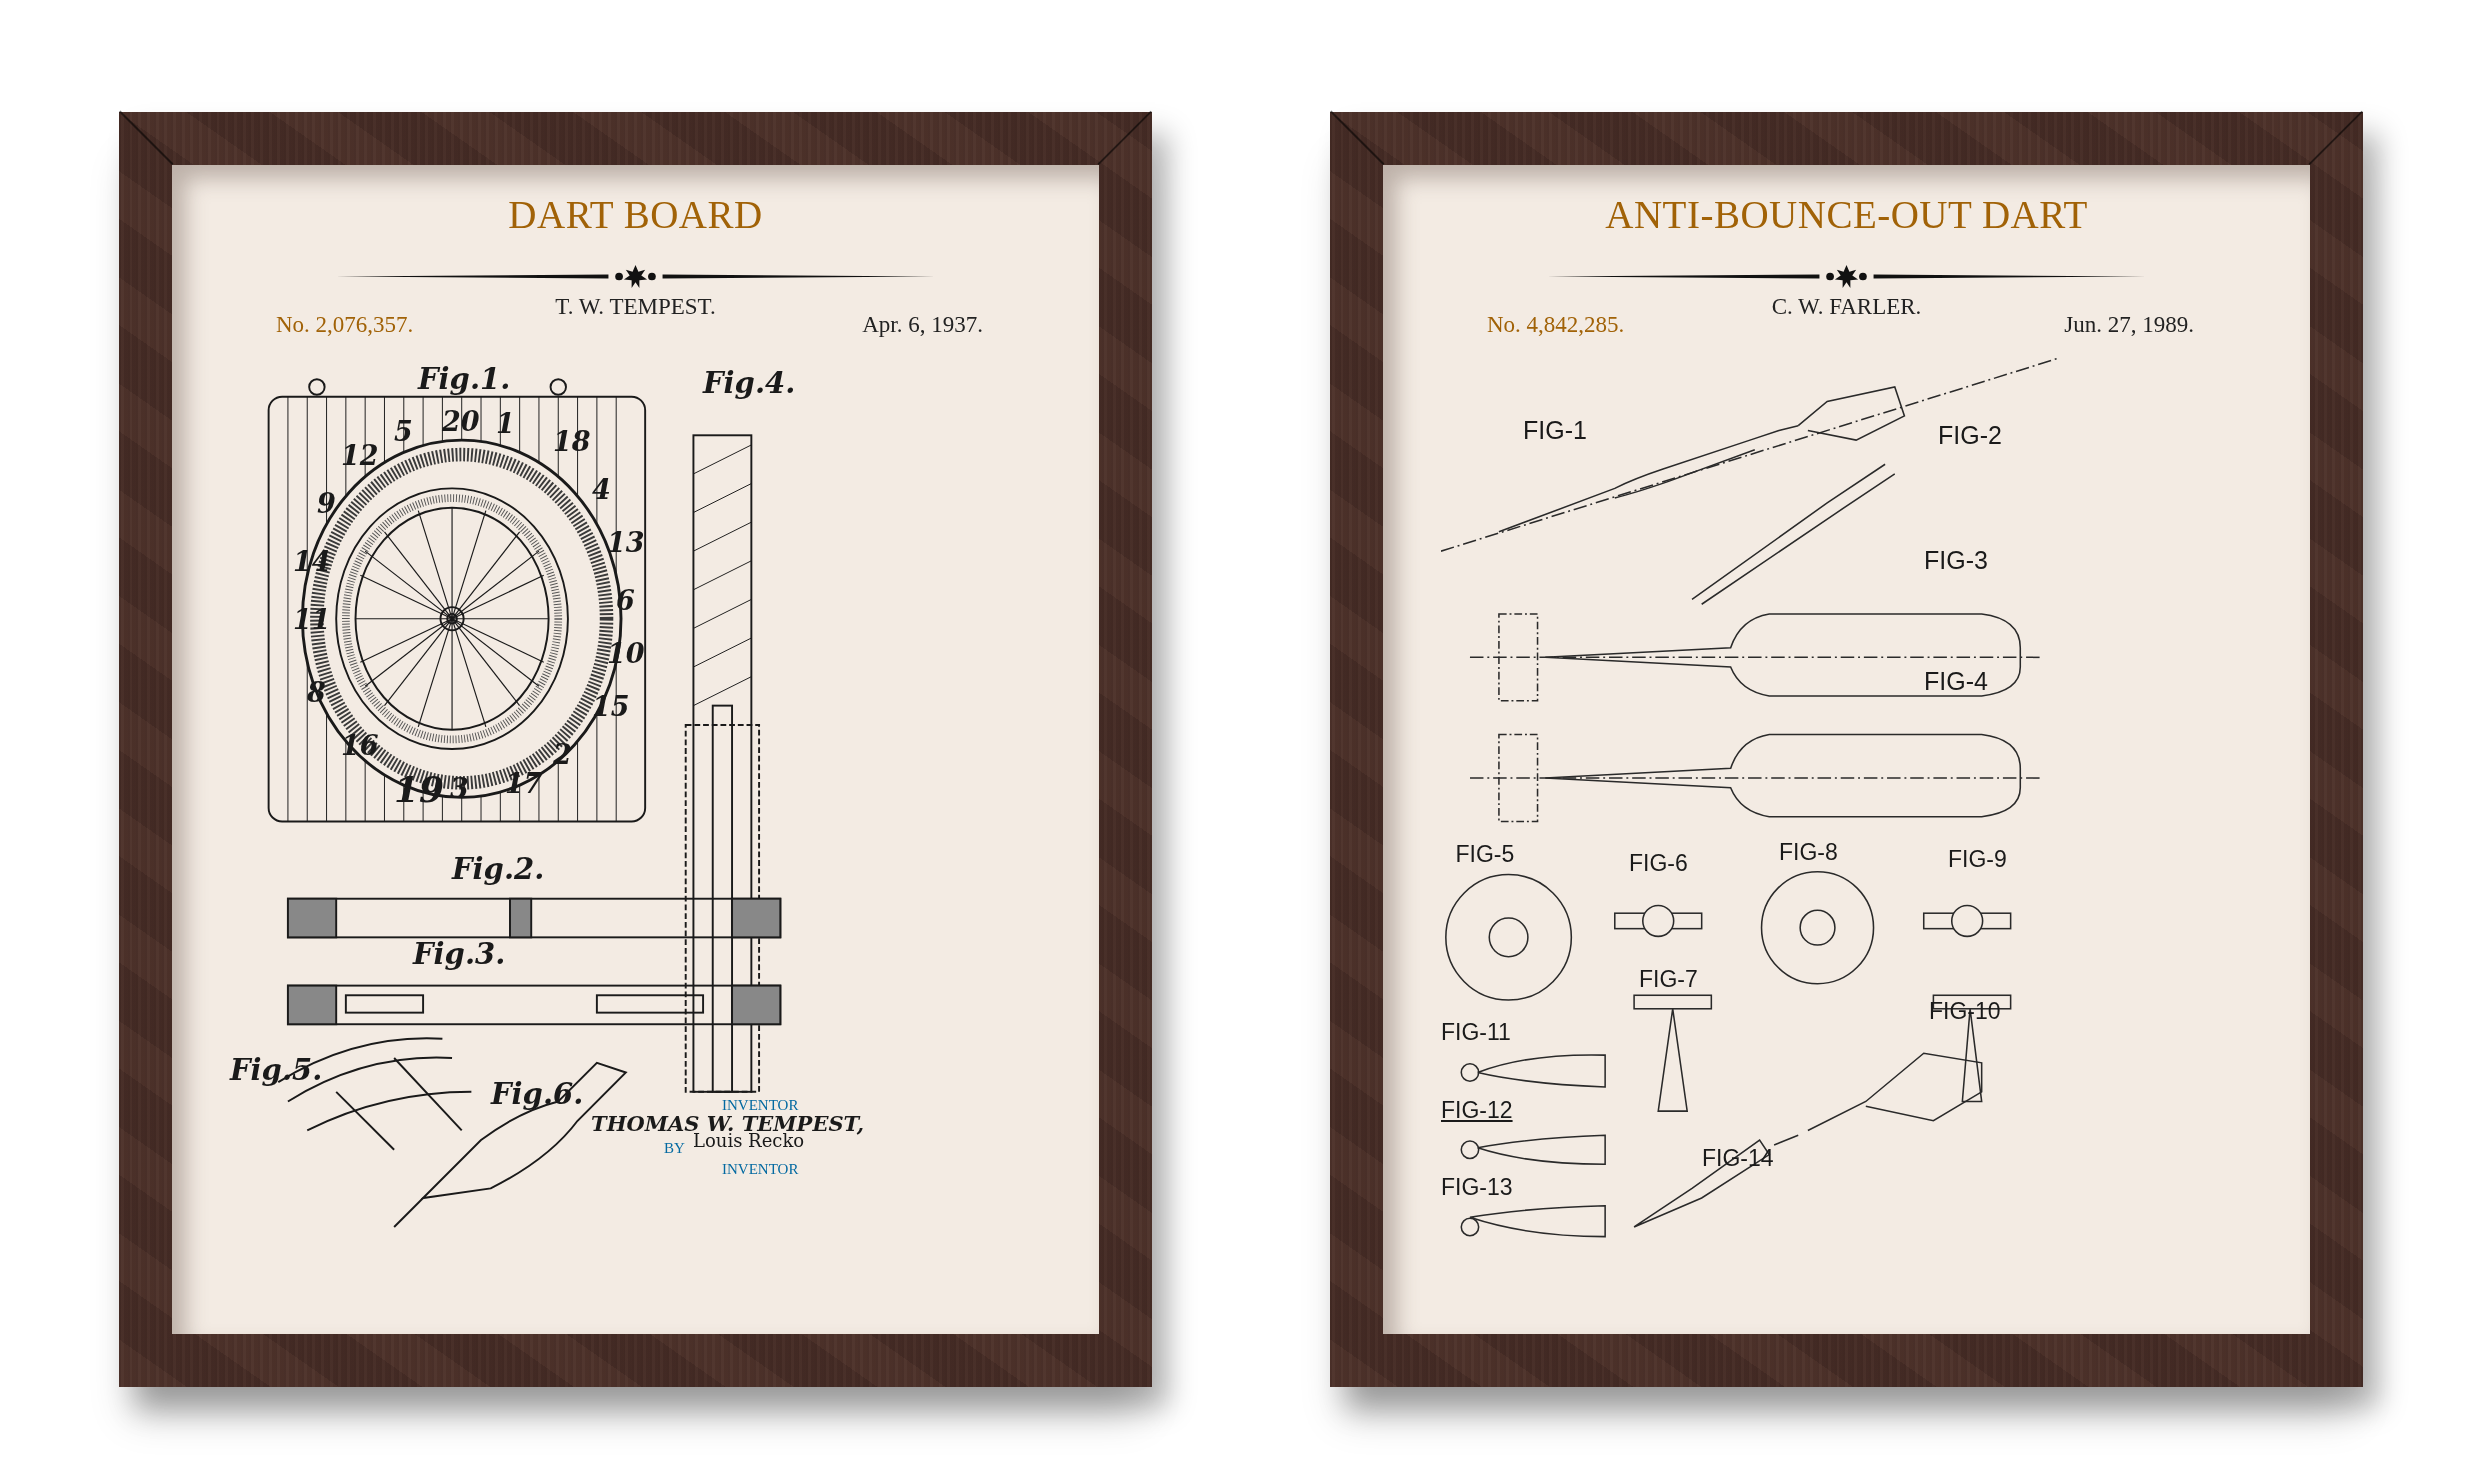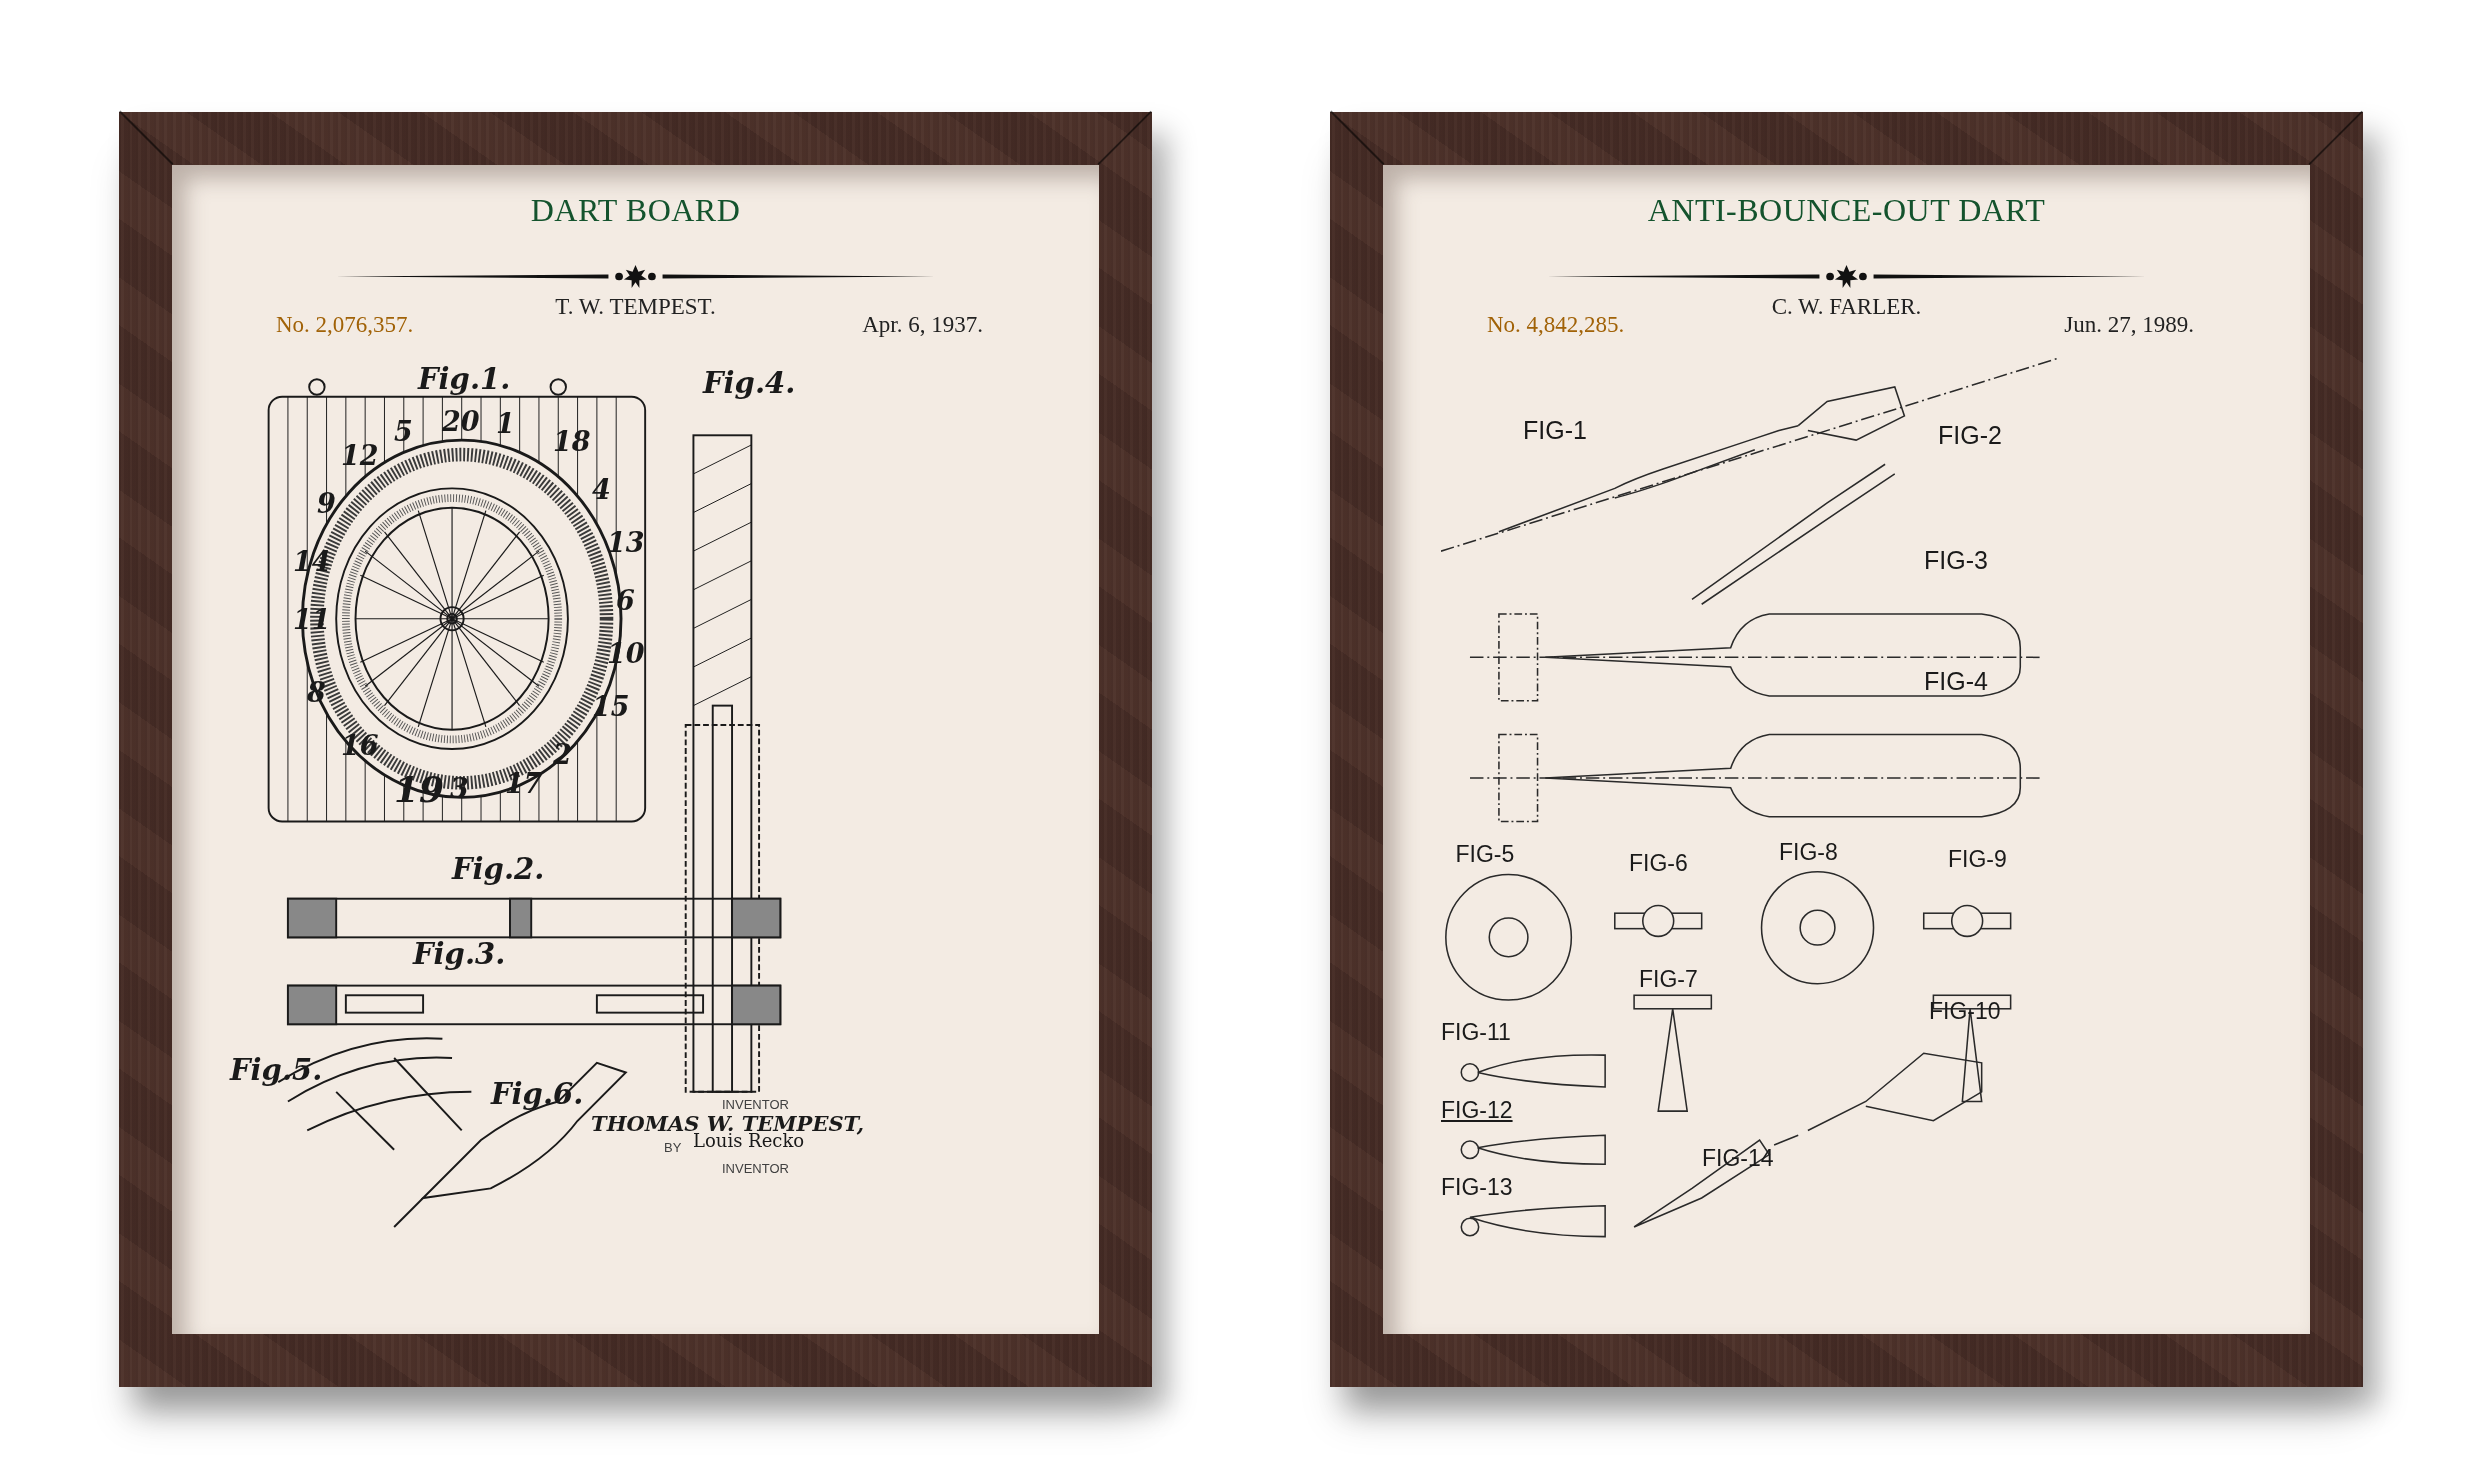--- a/index.html
+++ b/index.html
@@ -19,31 +19,31 @@
   .frame.right { left:1330px; }
   .miter { position:absolute; width:1.9px; background:rgba(0,0,0,0.55); transform-origin:top left; }
   .mat {
     position:absolute; left:53px; top:53px; right:53px; bottom:53px;
     background:#f3ebe3;
     box-shadow: inset 13.5px 13.5px 21px rgba(90,70,60,0.35);
     overflow:hidden;
   }
   .title {
     position:absolute; left:0; right:0; top:27px; text-align:center;
-    font-size:32px; color:#14532d; letter-spacing:0.5px;
+    font-size:39px; color:#a16207; letter-spacing:0.5px;
   }
   .divider { position:absolute; left:0; right:0; top:97px; height:29px; }
   .divider svg { display:block; margin:0 auto; }
   .inventor { position:absolute; left:0; right:0; top:129px; text-align:center; font-size:23px; color:#222; }
   .patno { position:absolute; left:104px; top:147px; font-size:23px; color:#a16207; }
   .date { position:absolute; right:116px; top:147px; font-size:23px; color:#222; }
   .drawing { position:absolute; left:58px; right:58px; top:193px; bottom:19.3px; }
   .fig-label { position:absolute; font-family:"Liberation Sans", sans-serif; color:#1a1a1a; }
   .script { font-family:"DejaVu Serif", serif; font-style:italic; font-weight:bold; }
-  .small-cap { font-family:Liberation Sans, sans-serif; font-size:13px; color:#404040; position:absolute; }
+  .small-cap { font-family:Liberation Serif, serif; font-size:15px; color:#0369a1; position:absolute; }
 </style>
 </head>
 <body>
 
 <div class="frame left">
   <div class="miter" style="left:0;top:0;height:75px;transform:rotate(-45deg);"></div>
   <div class="miter" style="right:0;left:auto;top:0;height:75px;transform:rotate(45deg);transform-origin:top right;"></div>
   <div class="mat">
     <div class="title">DART BOARD</div>
     <div class="divider">

